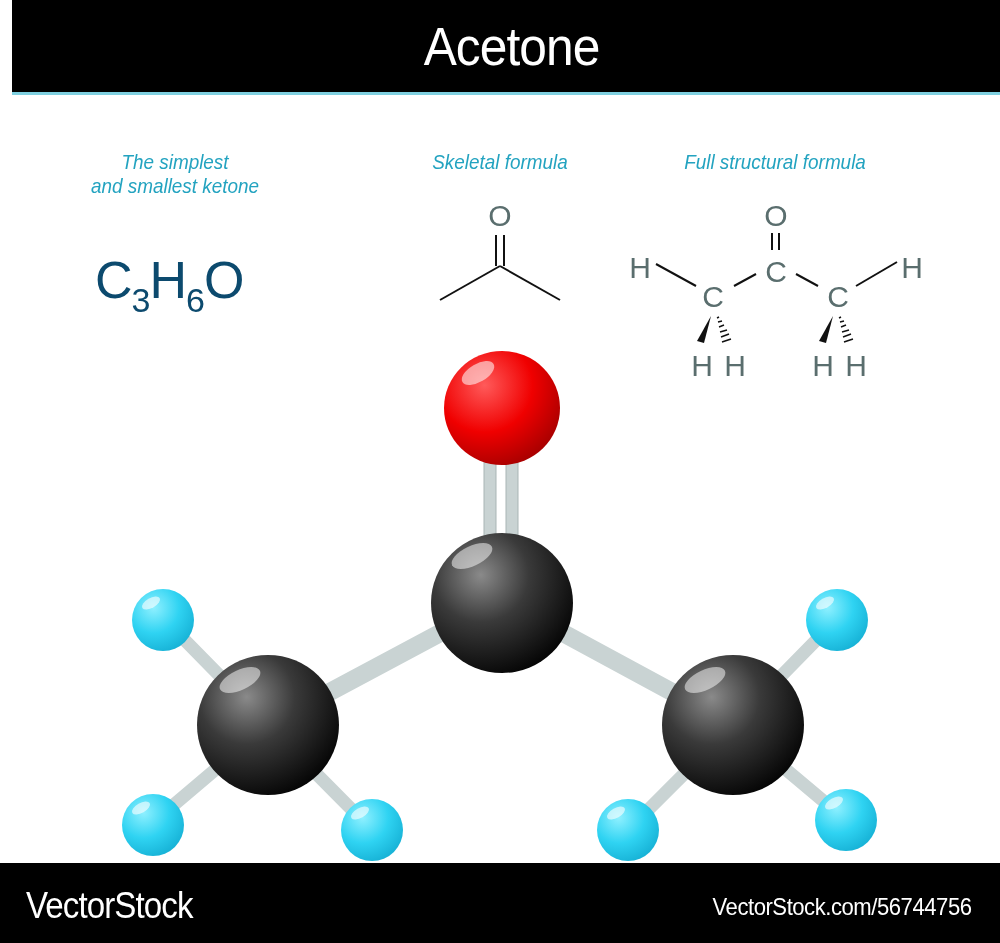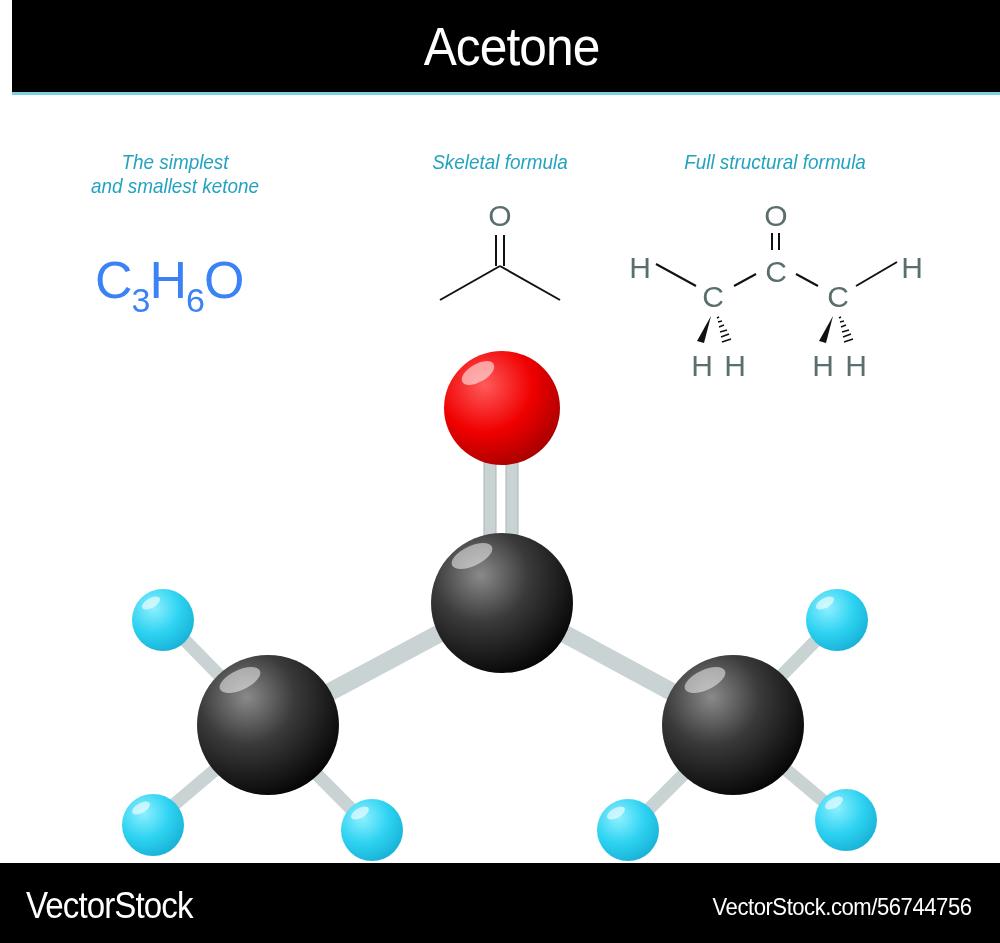--- a/index.html
+++ b/index.html
@@ -1,20 +1,20 @@
 <!DOCTYPE html>
 <html><head>
   <meta charset="utf-8">
   <style>
     html, body { margin: 0; padding: 0; }
     body { width: 1000px; height: 943px; background: #ffffff; position: relative; overflow: hidden; font-family: "Liberation Sans", sans-serif; }
     .header { position: absolute; left: 0; top: 0; width: 1000px; height: 92px; background: #000000; display: flex; align-items: center; justify-content: center; border-bottom: 3px solid #7fd0e0; margin-left: 12px; }
     .header-title { color: #ffffff; font-size: 54px; letter-spacing: -1px; transform: scaleX(0.92); }
     .caption { position: absolute; color: #23a3c0; font-style: italic; font-size: 21px; text-align: center; line-height: 24px; transform: scaleX(0.9); }
-    .formula { position: absolute; left: 95px; top: 250px; font-size: 52px; color: #3b82f6; letter-spacing: -1px; }
+    .formula { position: absolute; left: 95px; top: 250px; font-size: 52px; color: #0c4a6e; letter-spacing: -1px; }
     .formula sub { font-size: 34px; vertical-align: -14px; }
     .diagram { position: absolute; left: 0; top: 0; }
     .footer { position: absolute; left: 0; top: 863px; width: 1000px; height: 84px; background: #000; }
     .footer-brand { position: absolute; left: 26px; top: 22px; color: #fff; font-size: 36px; letter-spacing: -1px; transform: scaleX(0.92); transform-origin: left; }
     .footer-id { position: absolute; right: 28px; top: 30px; color: #fff; font-size: 24px; letter-spacing: -0.5px; transform: scaleX(0.92); transform-origin: right; }
   </style>
 </head>
 <body>
 
 <div class="header">

